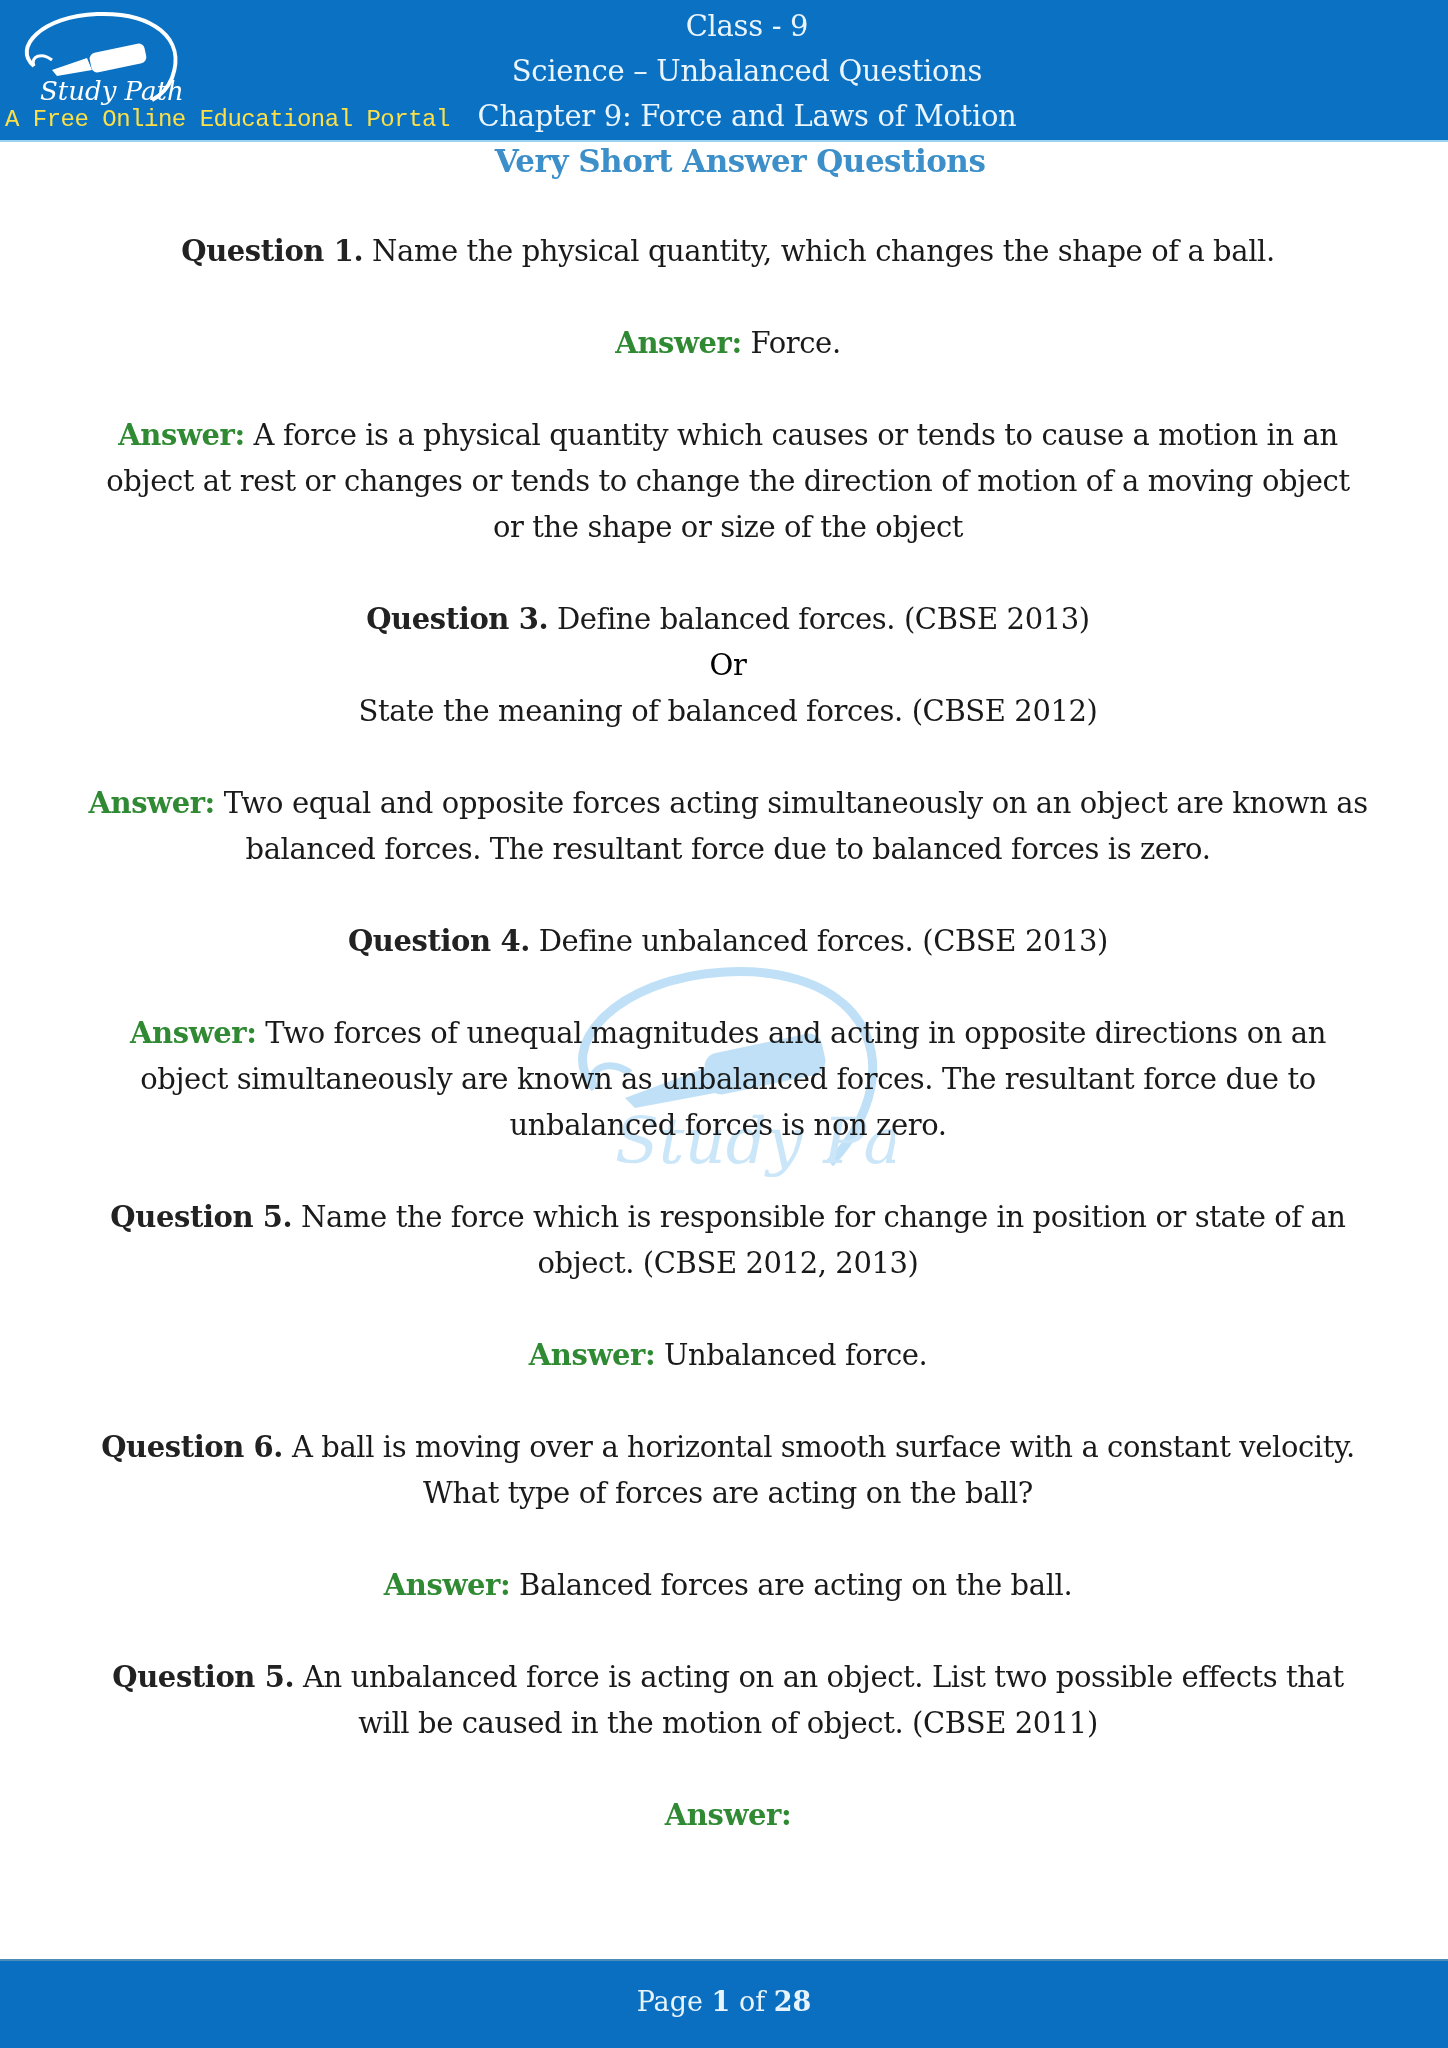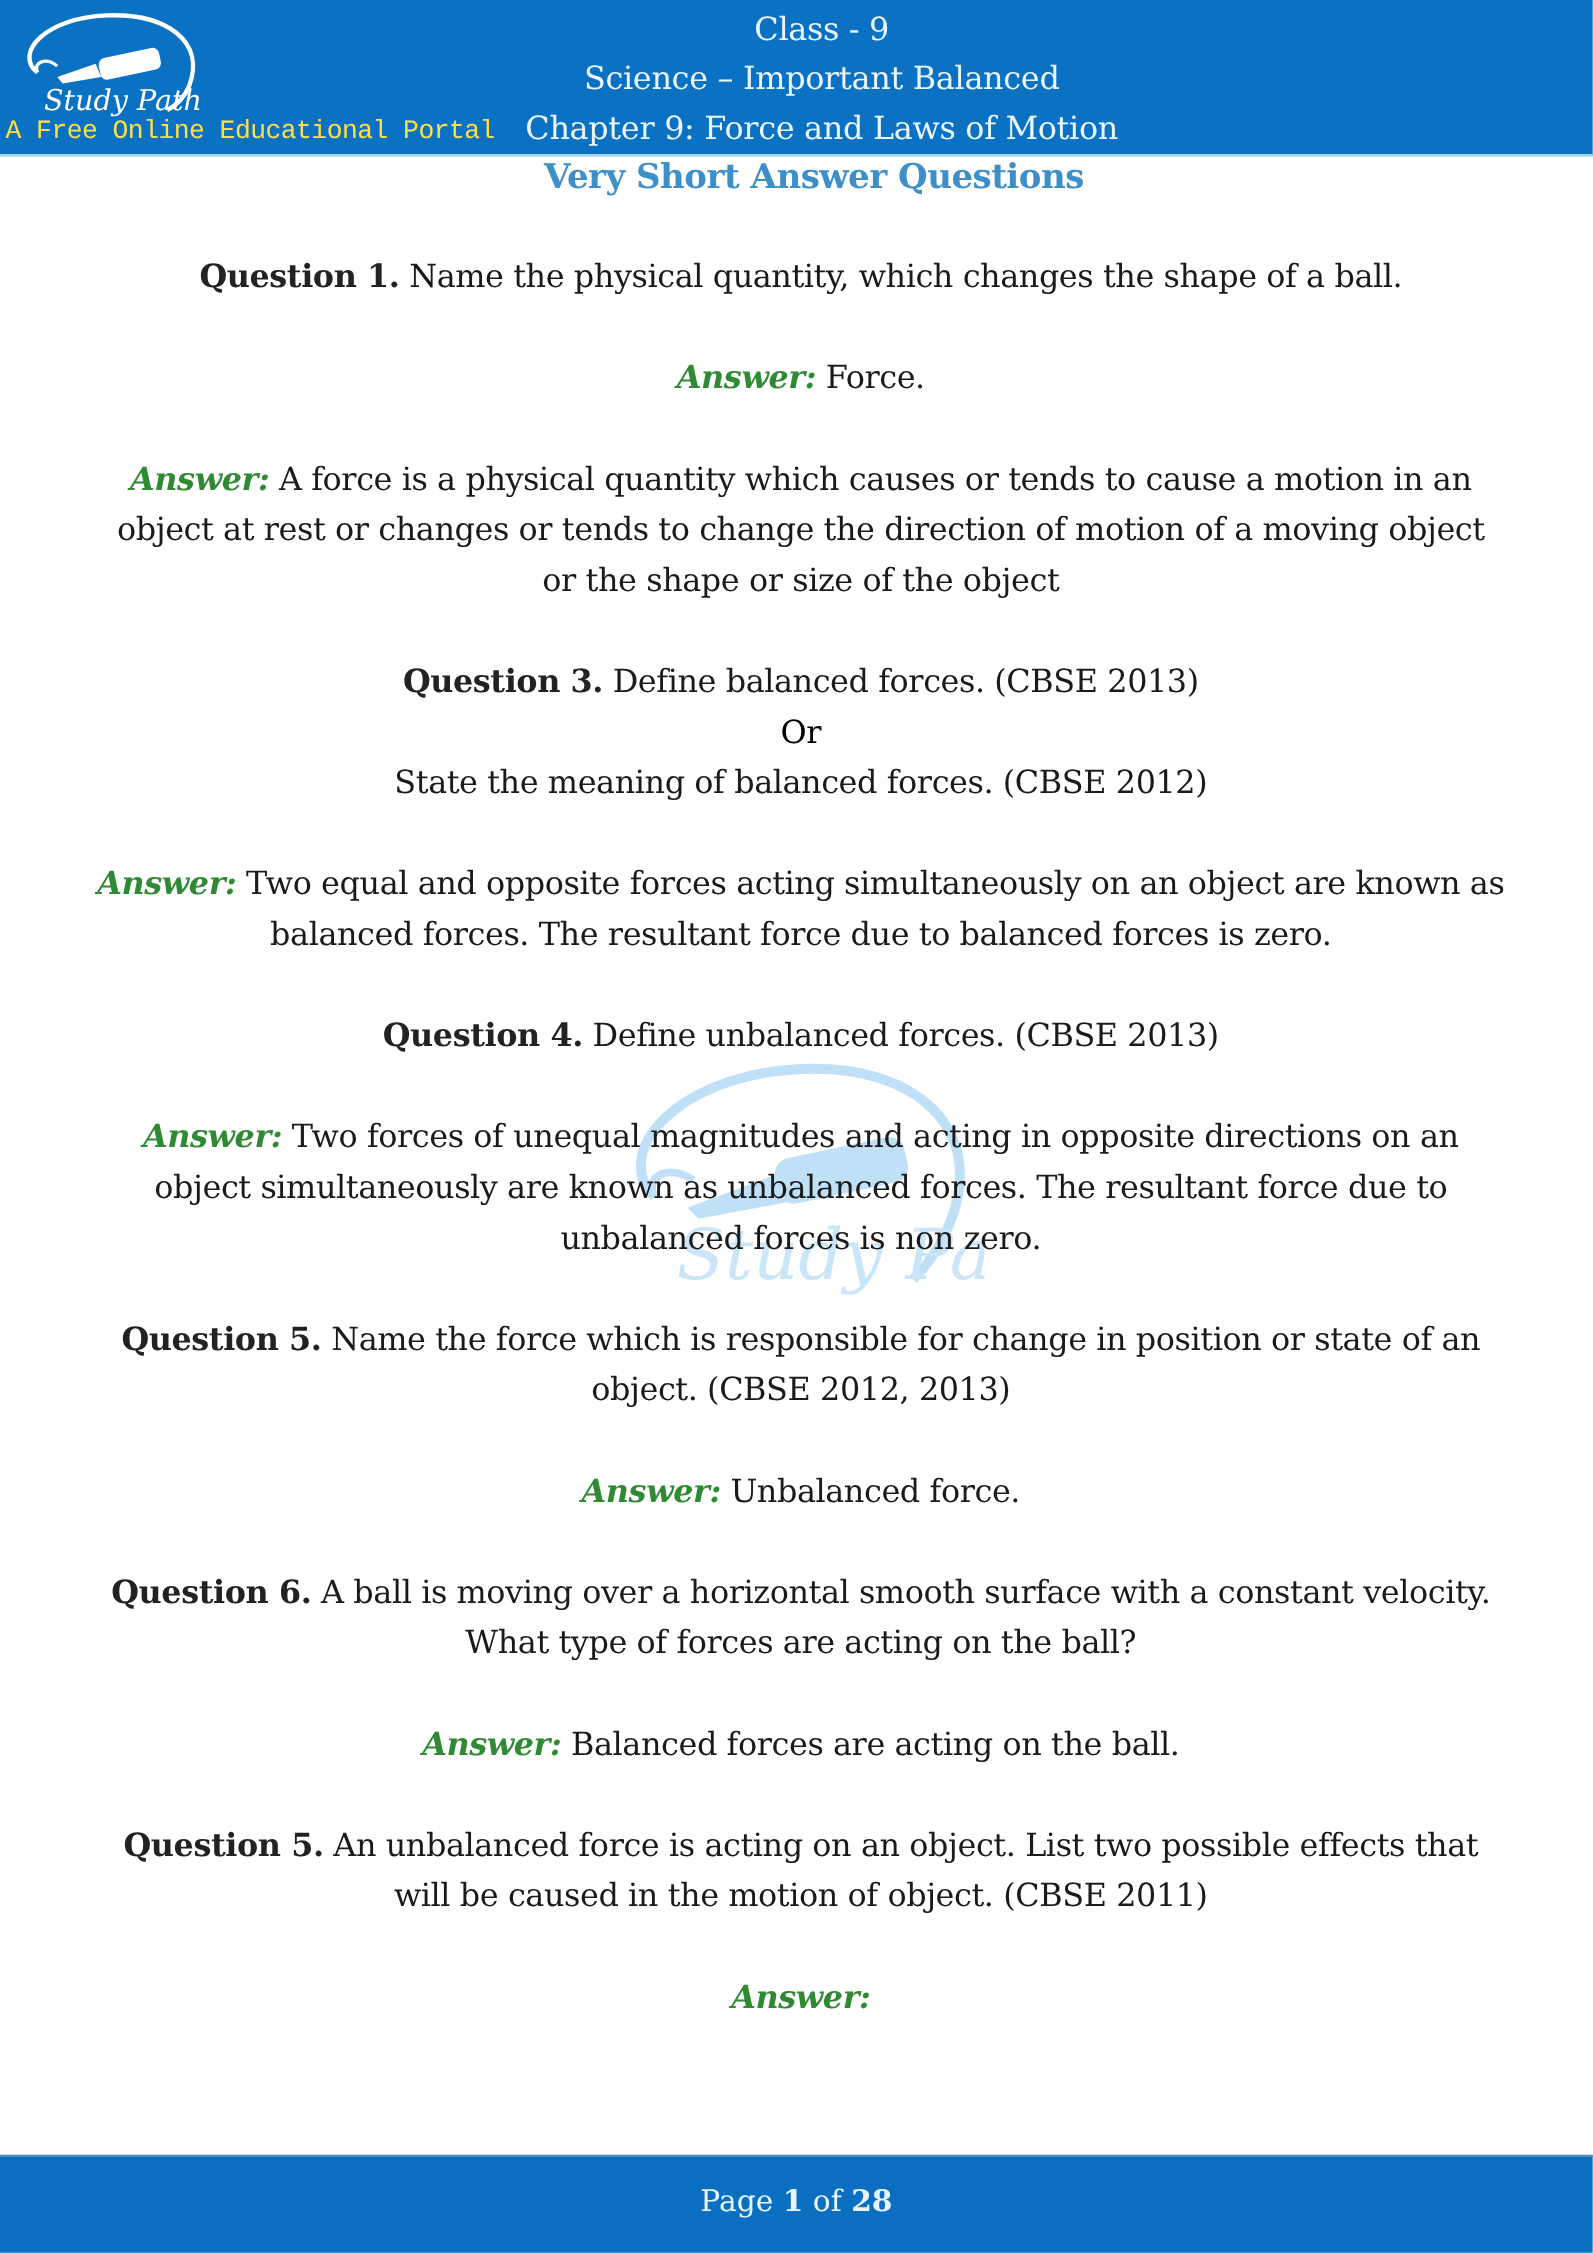--- a/index.html
+++ b/index.html
@@ -31,21 +31,21 @@
       position: absolute; left: 16px; width: 1448px; top: 143px; text-align: center;
       font-size: 31px; font-weight: bold; color: #3d8fc9;
       letter-spacing: -0.5px;
     }
     .content {
       position: absolute; left: 88px; top: 228px; width: 1280px;
       font-size: 29px; line-height: 46px; letter-spacing: -0.4px; text-align: center;
     }
     .block { margin: 0 0 46px 0; }
     .q-label { font-weight: bold; color: #222; }
-    .a-label { font-weight: bold; color: #2f8a33; font-style: italic; }
+    .a-label { font-weight: bold; color: #2f8a33; }
     .or-label { font-weight: normal; color: #000000; display: block; }
     .watermark {
       position: absolute; left: 555px; top: 958px; width: 340px; height: 220px;
       opacity: 0.55; pointer-events: none;
     }
     .footer {
       position: absolute; left: 0; top: 1959px; width: 1448px; height: 89px;
       background: #0a6fc0; border-top: 2px solid #4b8fb8;
       text-align: center; color: #e8f4fc;
       font-size: 27px; line-height: 82px;
@@ -59,21 +59,21 @@
   <svg class="logo" viewBox="0 0 170 100">
     <path d="M22 58 C 0 40, 30 8, 85 6 C 140 4, 175 30, 160 70 C 155 82, 148 88, 140 92" fill="none" stroke="#ffffff" stroke-width="4"></path>
     <path d="M22 58 C 18 48, 30 44, 40 52" fill="none" stroke="#ffffff" stroke-width="3"></path>
     <polygon points="40,62 75,50 80,62 45,68" fill="#ffffff"></polygon>
     <rect x="78" y="40" width="56" height="20" rx="6" fill="#ffffff" transform="rotate(-12 106 50)"></rect>
     <text x="28" y="92" font-size="26" font-style="italic" fill="#ffffff" font-family="DejaVu Serif, serif">Study Path</text>
   </svg>
   <div class="tagline">A Free Online Educational Portal</div>
   <div class="titles">
     <div>Class - 9</div>
-    <div>Science – Important Balanced</div>
+    <div>Science – Unbalanced Questions</div>
     <div>Chapter 9: Force and Laws of Motion</div>
   </div>
 </div>
 
 <div class="section-title">Very Short Answer Questions</div>
 
 <svg class="watermark" viewBox="0 0 340 220">
   <path d="M40 130 C 0 90, 60 20, 170 14 C 280 8, 340 70, 310 150 C 300 175, 290 190, 275 205" fill="none" stroke="#8cc8ef" stroke-width="9"></path>
   <path d="M40 130 C 30 110, 55 100, 75 115" fill="none" stroke="#8cc8ef" stroke-width="7"></path>
   <polygon points="70,140 150,110 160,135 80,150" fill="#8cc8ef"></polygon>

